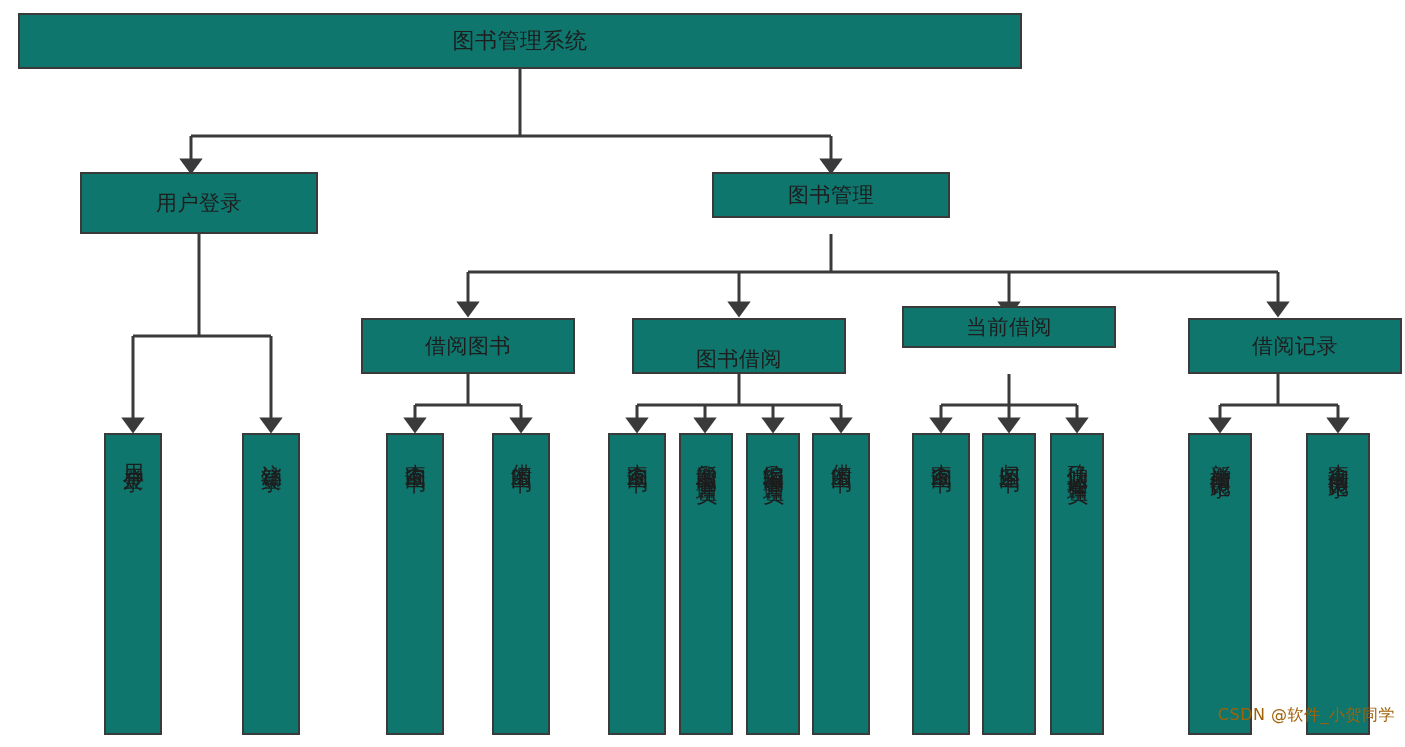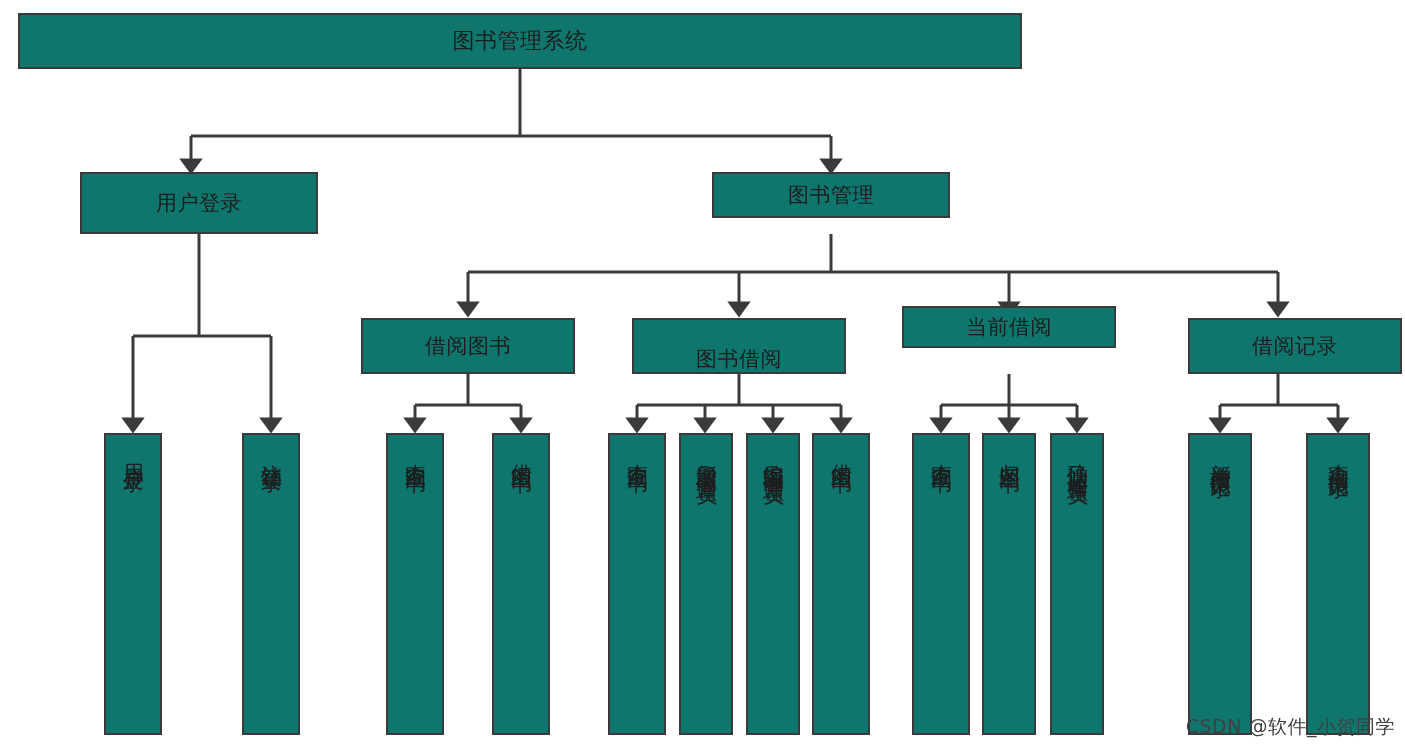--- a/index.html
+++ b/index.html
@@ -47,23 +47,23 @@
   }
   .node.leaf{
     align-items:flex-start;
     justify-content:center;
     padding-top:12px;
   }
   .node.root .node-label{font-size:22px;}
   .watermark{
     position:absolute;
     right:10px;
-    bottom:7px;
-    font-size:19px;
-    color:#404040;
+    bottom:21px;
+    font-size:16px;
+    color:#a16207;
     letter-spacing:0.5px;
     white-space:nowrap;
     z-index:5;
   }
 </style>
 </head>
 <body>
 
 <div id="diagram-root">
 

